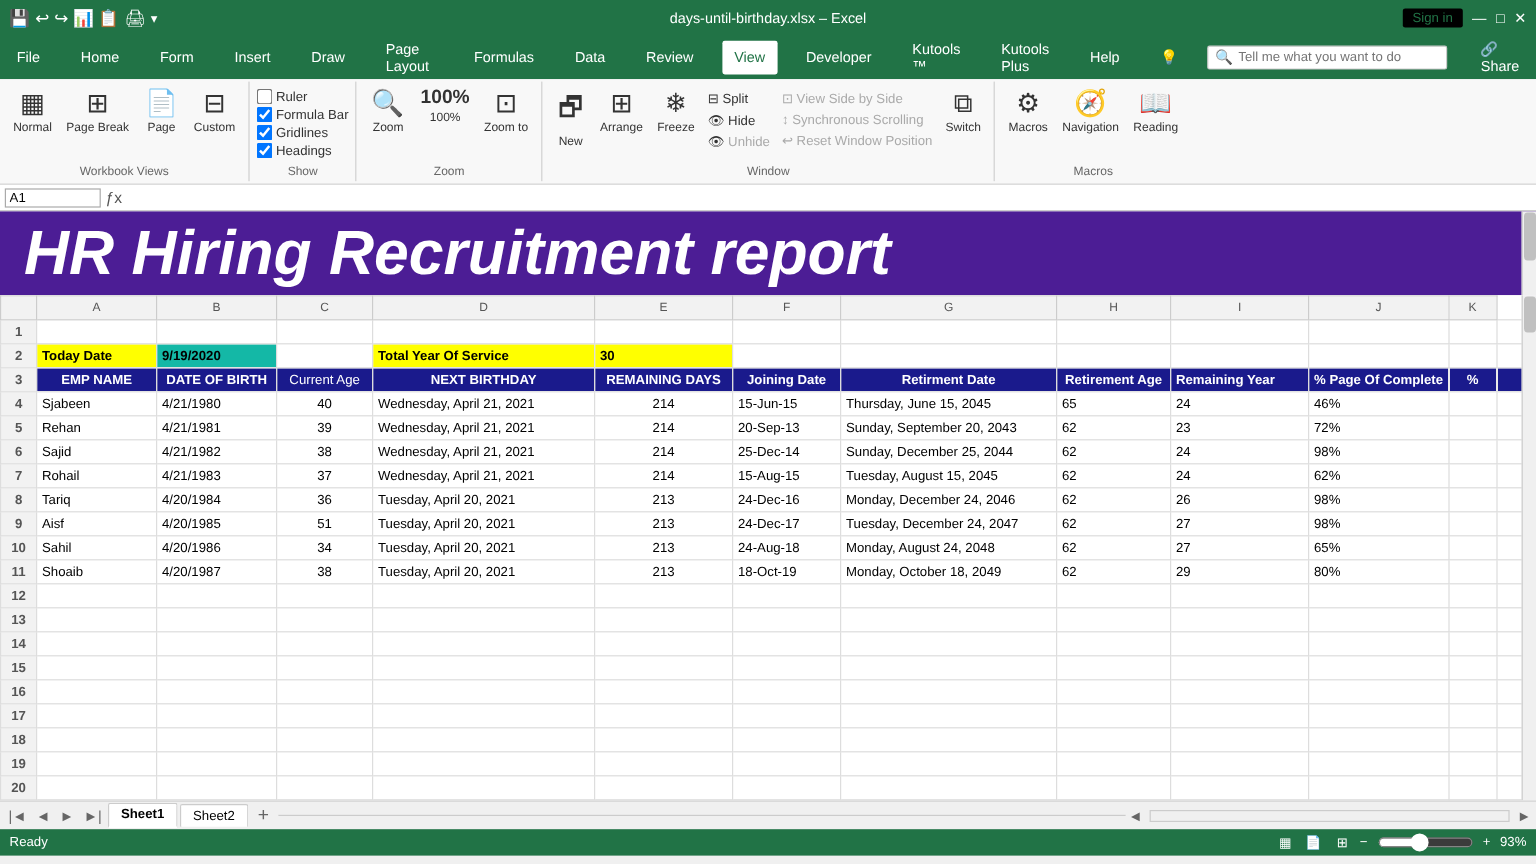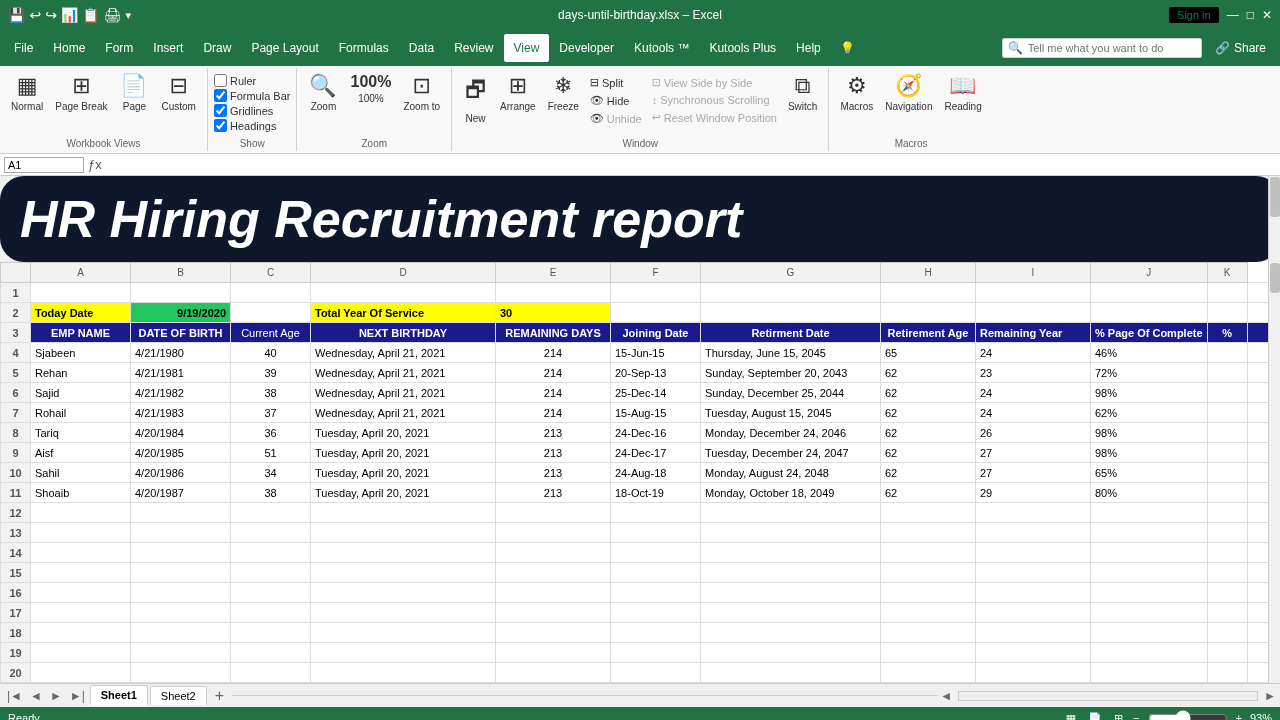--- a/index.html
+++ b/index.html
@@ -33,21 +33,21 @@
     }
     #quick-access span { font-size: 14px; cursor: pointer; color: white; }
 
     
     #menu-bar {
       background: #217346;
       height: 36px;
       display: flex;
       align-items: center;
       padding: 0 4px;
-      gap: 0;
+      gap: 14px;
     }
     .menu-item {
       color: white;
       padding: 4px 10px;
       cursor: pointer;
       font-size: 12px;
       border-radius: 2px;
       height: 28px;
       display: flex;
       align-items: center;
@@ -100,27 +100,26 @@
 
     
     #spreadsheet-area {
       display: flex;
       flex-direction: column;
       overflow: hidden;
     }
 
     
     #banner {
-      background: #0f172a;
-      height: 86px;
+      background: #4c1d95;
+      height: 70px;
       display: flex;
       align-items: center;
       padding: 10px 20px;
       position: relative;
-      border-radius: 24px;
     }
     #banner h1 {
       color: white;
       font-style: italic;
       font-size: 52px;
       font-weight: bold;
     }
 
     
     #sheet-container {
@@ -492,21 +491,21 @@
             <td></td>
             <td></td>
             <td></td>
             <td></td>
             <td></td>
             <td></td>
           </tr>
           <tr>
             <td class="row-num">2</td>
             <td style="background: rgb(255, 255, 0); font-weight: bold;">Today Date</td>
-            <td style="background: #22c55e; font-weight: bold; text-align: right;">9/19/2020</td>
+            <td style="background: #14b8a6; font-weight: bold;">9/19/2020</td>
             <td></td>
             <td style="background: rgb(255, 255, 0); font-weight: bold;">Total Year Of Service</td>
             <td style="background: rgb(255, 255, 0); font-weight: bold;">30</td>
             <td></td>
             <td></td>
             <td></td>
             <td></td>
             <td></td>
             <td></td>
             <td></td>

